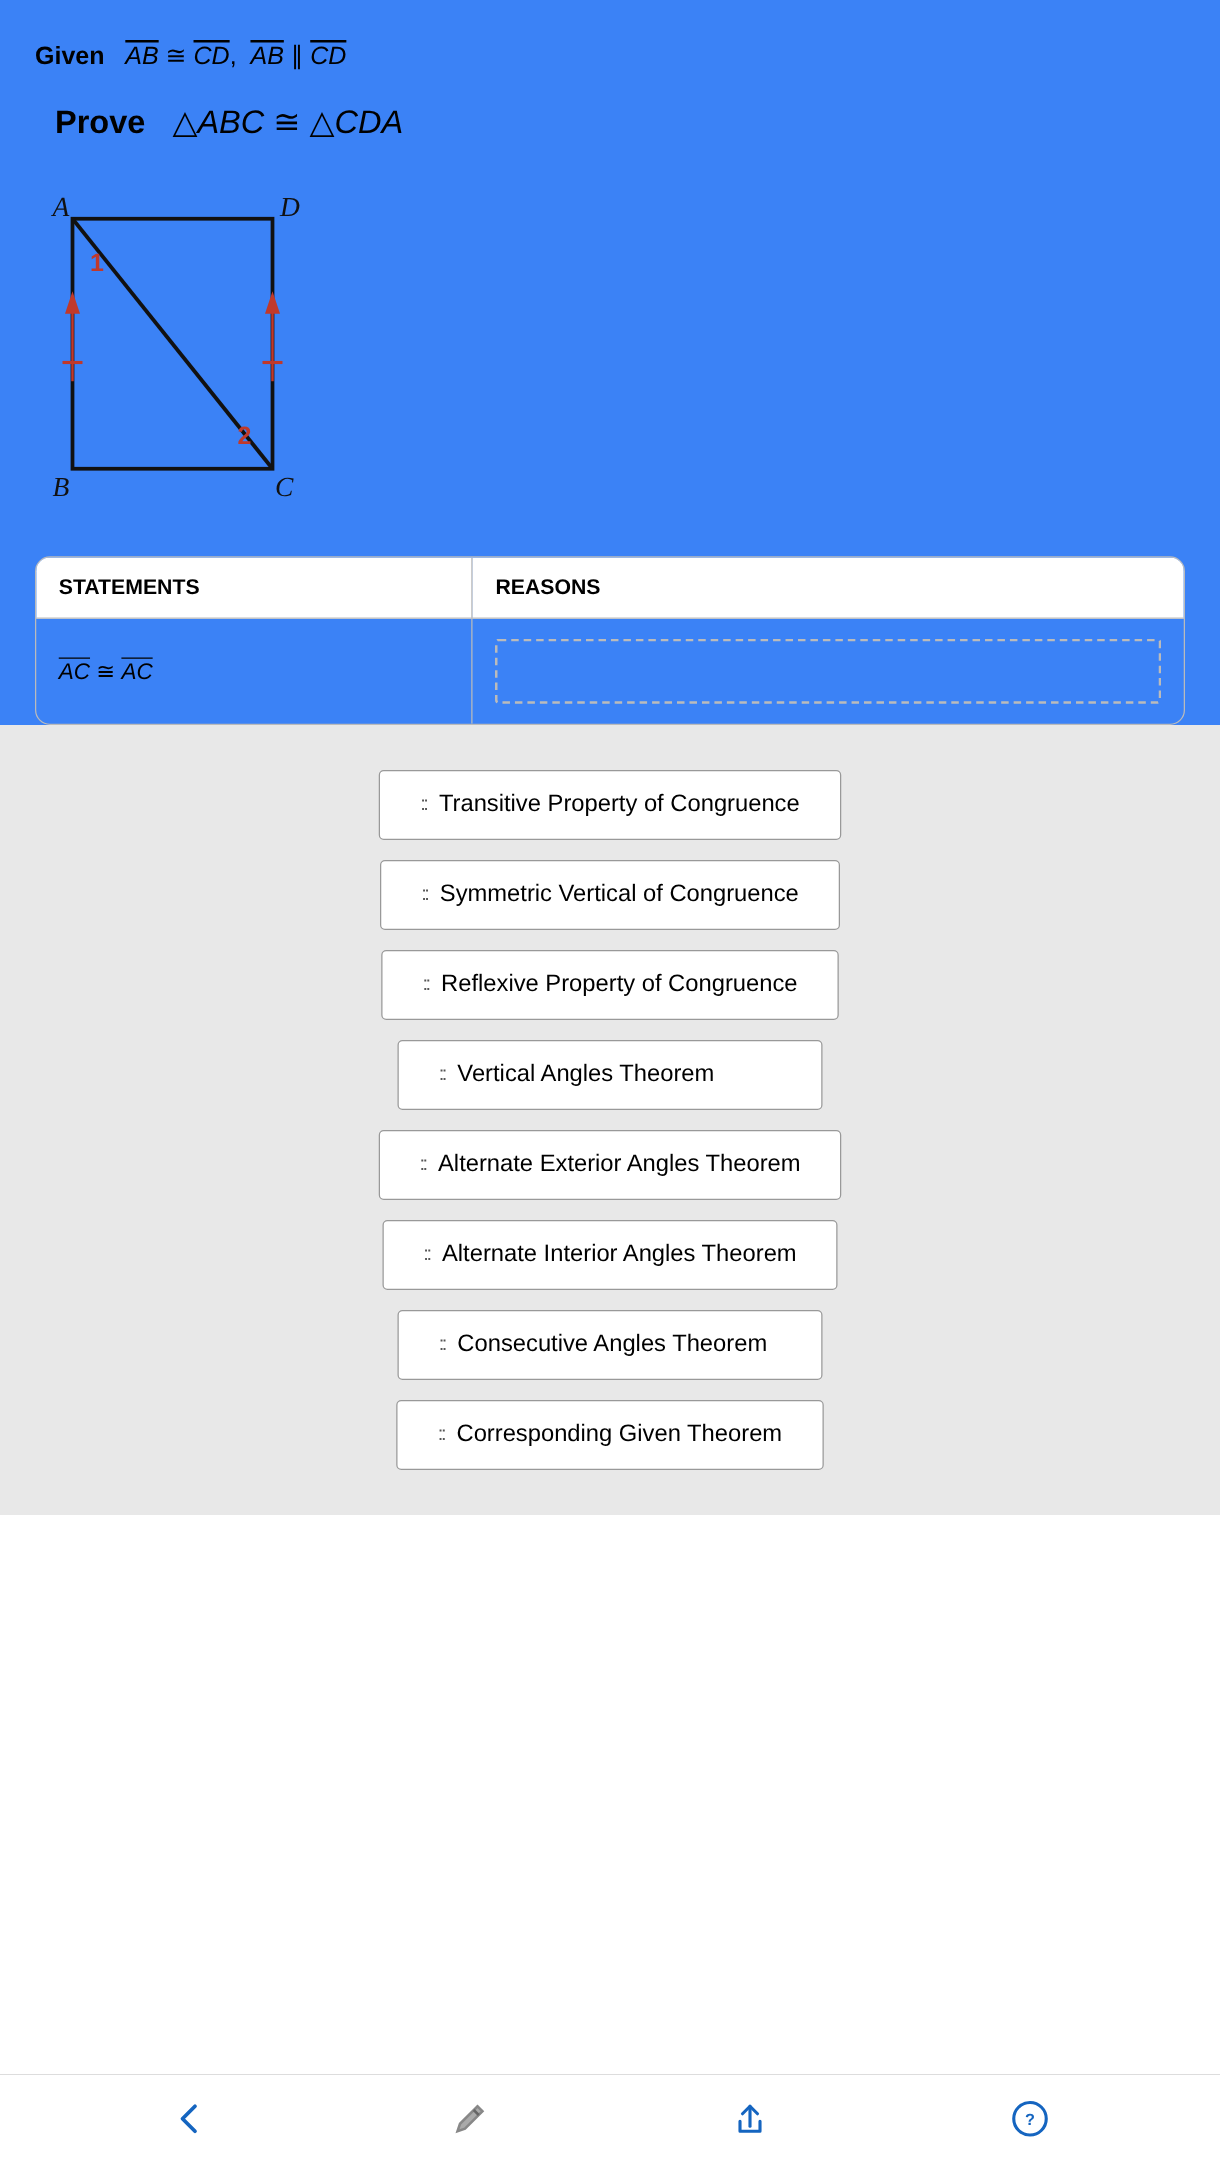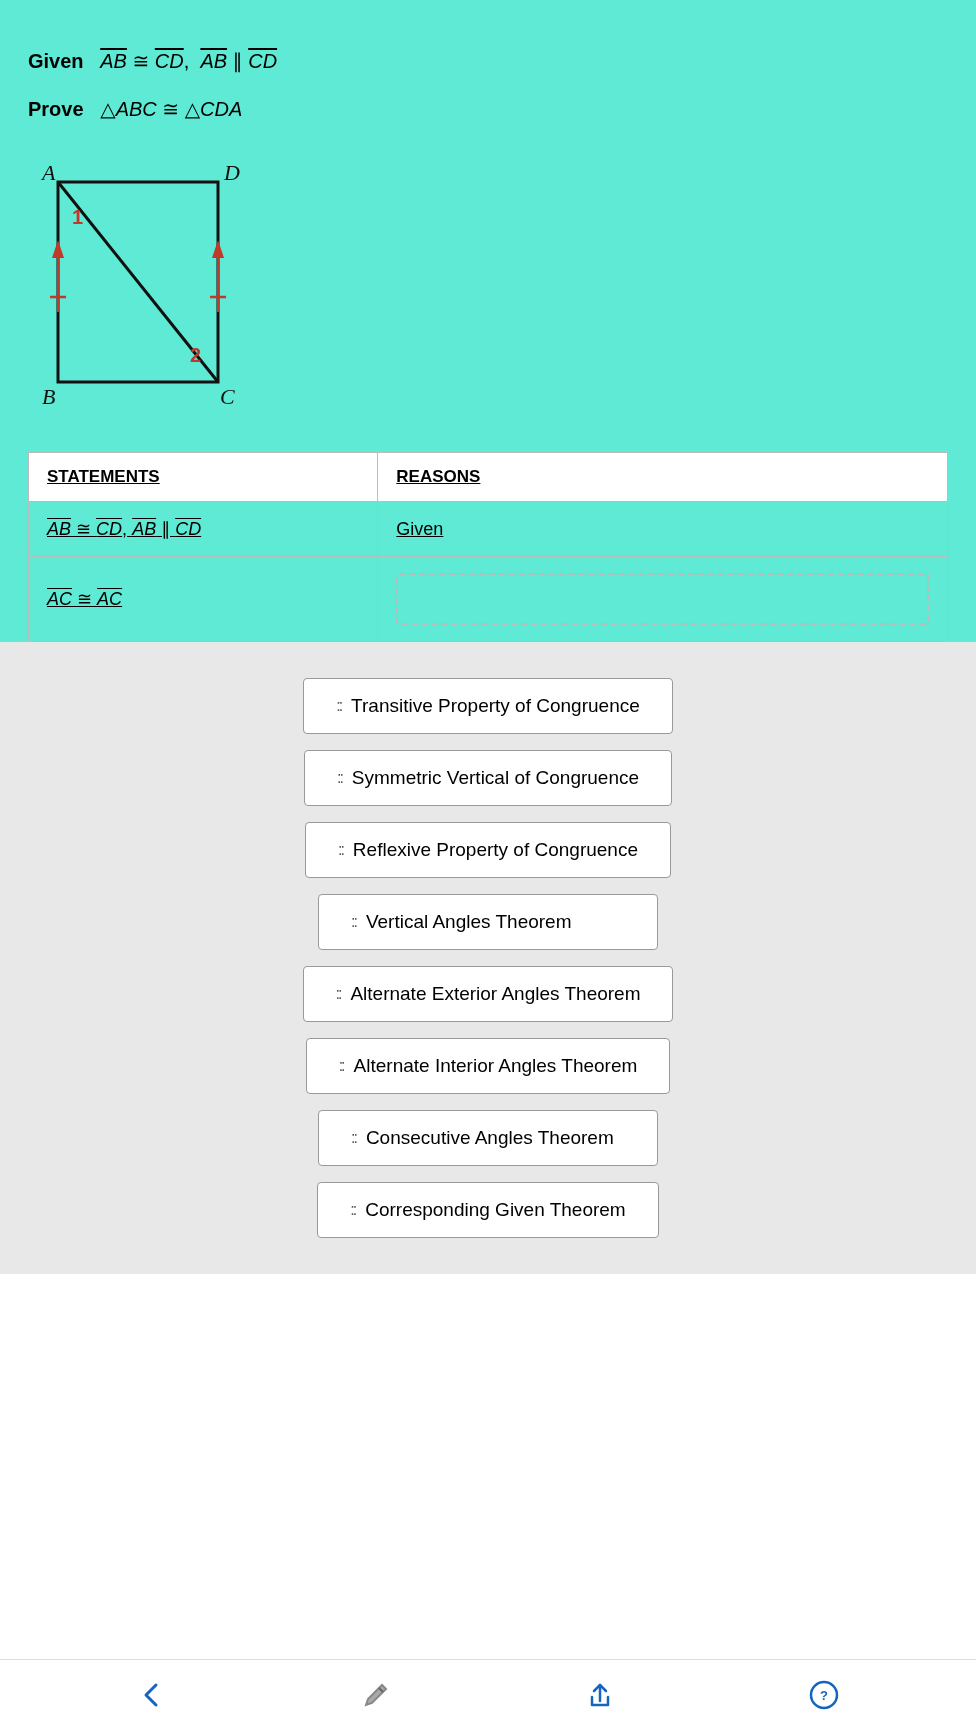--- a/index.html
+++ b/index.html
@@ -5,37 +5,38 @@
     * { box-sizing: border-box; margin: 0; padding: 0; }
     body {
       font-family: -apple-system, BlinkMacSystemFont, 'Segoe UI', sans-serif;
       background: #fff;
       width: 976px;
       min-height: 1729px;
       overflow-x: hidden;
     }
 
     .main-content {
-      padding: 46px 28px 0 28px;
-      background: #5eead4;
+      padding: 30px 28px 0 28px;
+      background: #3b82f6;
     }
 
     .given-line {
       font-size: 20px;
       margin-bottom: 18px;
       line-height: 1.5;
     }
     .given-line .label {
       font-weight: bold;
     }
 
     .prove-line {
-      font-size: 20px;
+      font-size: 26px;
       margin-bottom: 28px;
       line-height: 1.5;
+      margin-left: 16px;
     }
     .prove-line .label {
       font-weight: bold;
     }
 
     
     .overline {
       text-decoration: overline;
       font-style: italic;
     }
@@ -43,24 +44,23 @@
 
     
     .diagram-container {
       margin-bottom: 30px;
       position: relative;
     }
 
     
     .proof-table-wrapper {
       border: 1.5px solid #bbb;
-      border-radius: 0;
+      border-radius: 12px;
       overflow: hidden;
       margin-bottom: 0;
-      text-decoration: underline;
     }
 
     .proof-table {
       width: 100%;
       border-collapse: collapse;
     }
 
     .proof-table th {
       background: #fff;
       font-size: 17px;
@@ -219,26 +219,20 @@
   <div class="proof-table-wrapper">
     <table class="proof-table">
       <thead>
         <tr>
           <th class="col-statements">STATEMENTS</th>
           <th class="col-reasons">REASONS</th>
         </tr>
       </thead>
       <tbody>
 
-        <tr>
-          <td class="col-statements">
-            <span class="overline">AB</span> ≅ <span class="overline">CD</span>, <span class="overline">AB</span> ∥ <span class="overline">CD</span>
-          </td>
-          <td class="col-reasons">Given</td>
-        </tr>
 
         <tr>
           <td class="col-statements">
             <span class="overline">AC</span> ≅ <span class="overline">AC</span>
           </td>
           <td class="col-reasons">
             <div class="dashed-box"></div>
           </td>
         </tr>
 

